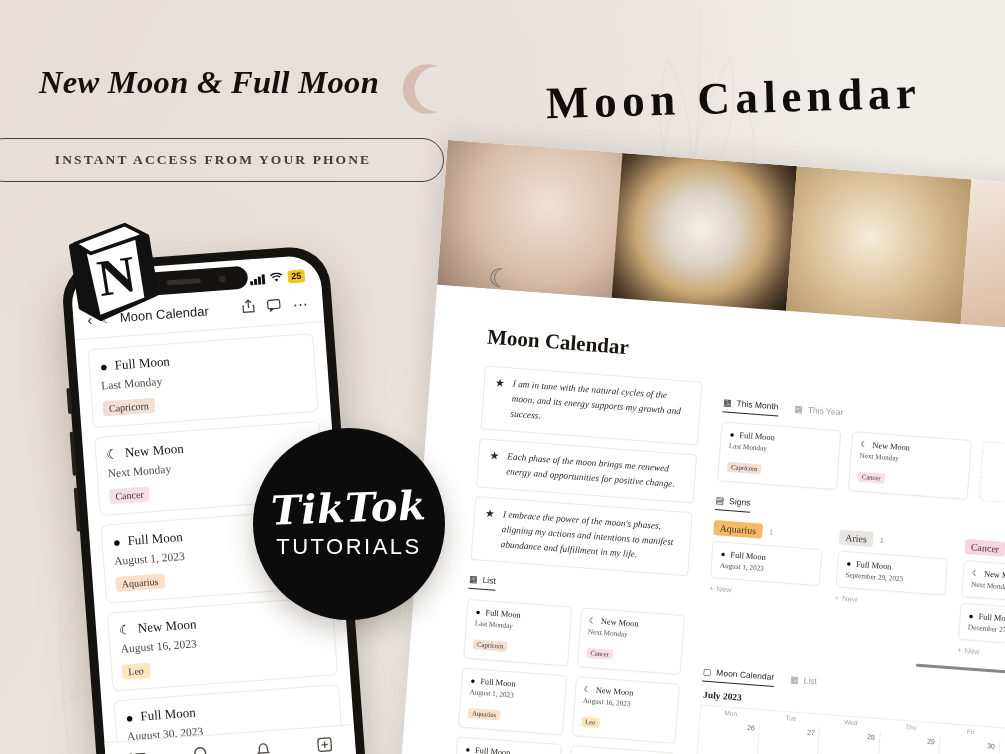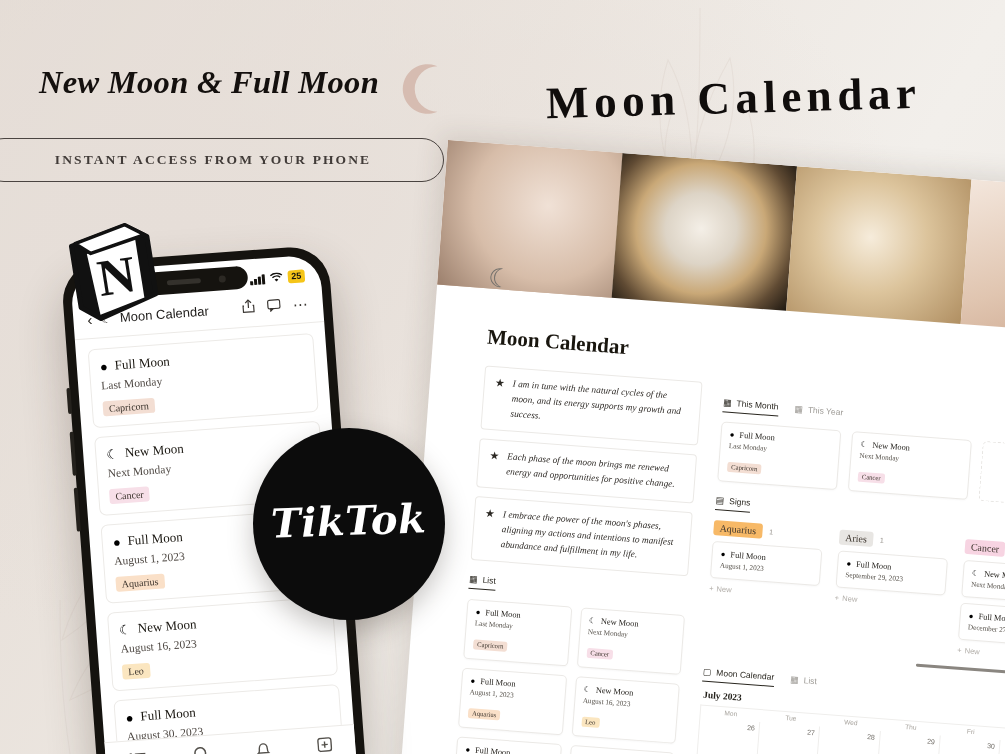--- a/index.html
+++ b/index.html
@@ -589,13 +589,14 @@
           <rect x="1" y="1" width="13" height="13" rx="2.4"></rect>
           <path d="M7.5 4.4 V10.6 M4.4 7.5 H10.6"></path>
         </svg>
       </span>
     </div>
   </div>
 </div>
 
 <div class="tt-badge">
   <div class="t1">TikTok</div>
+  <div class="t2">TUTORIALS</div>
 </div>
 
 </body></html>

